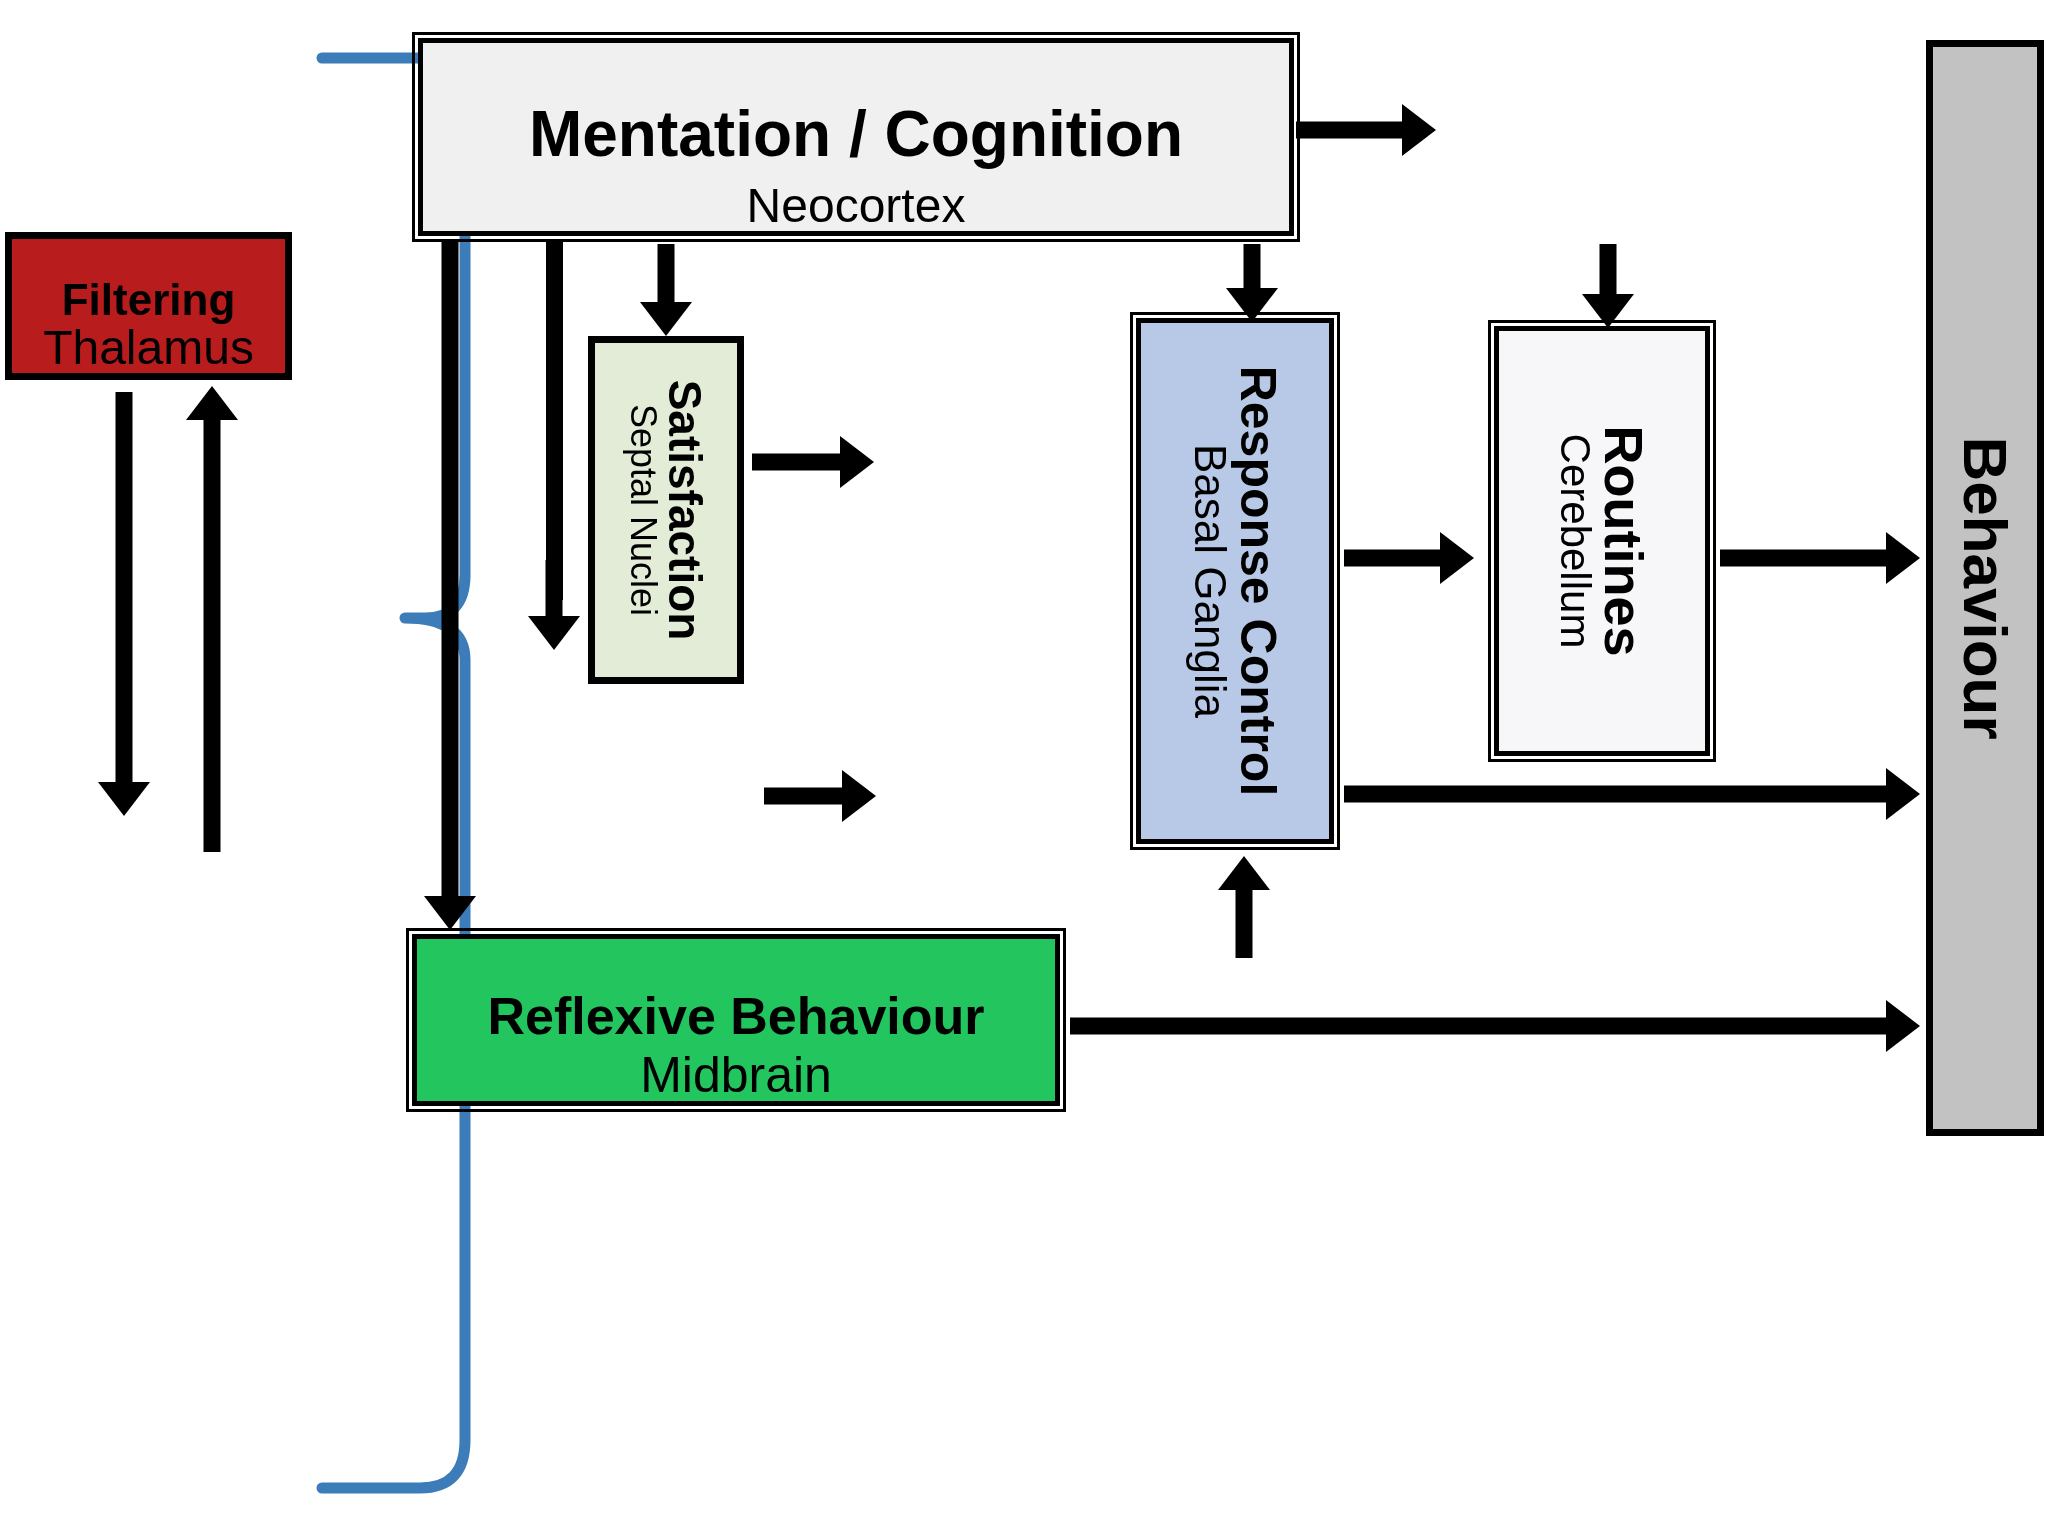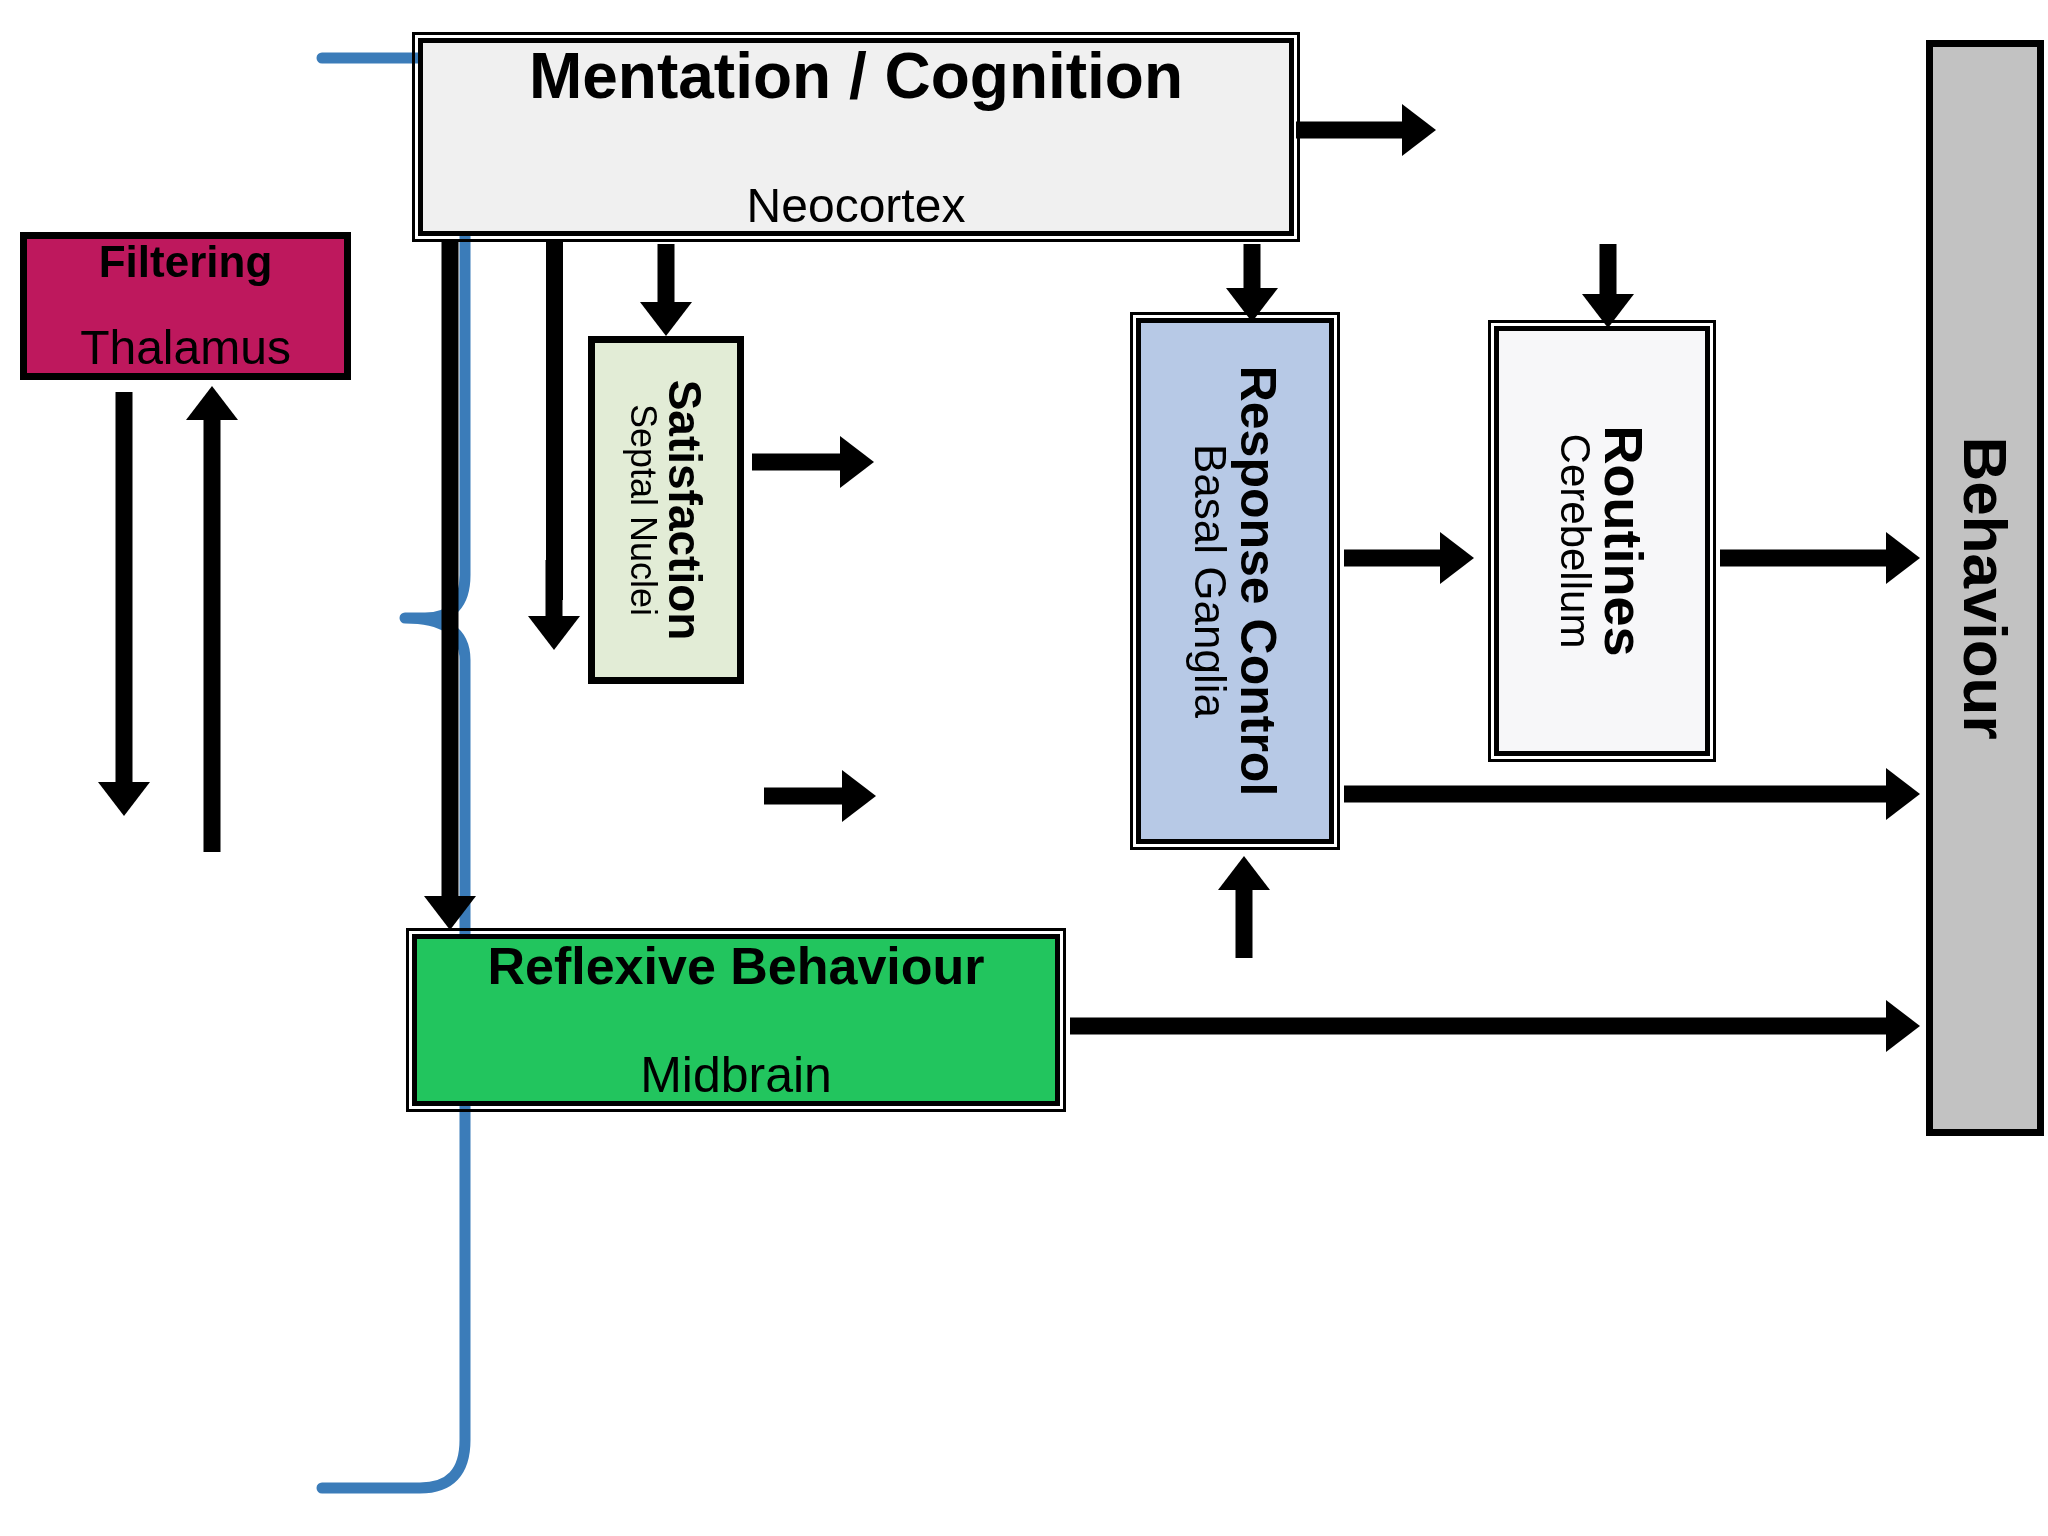--- a/index.html
+++ b/index.html
@@ -15,21 +15,21 @@
     overflow: hidden;
     font-family: "Liberation Sans", sans-serif;
     color: #000000;
   }
   .box {
     position: absolute;
     box-sizing: border-box;
     display: flex;
     flex-direction: column;
     align-items: center;
-    justify-content: space-between;
+    justify-content: flex-end;
     text-align: center;
     line-height: 1.04;
   }
   
   .border-single {
     border: 7px solid #000000;
   }
   
   .border-double {
     border: 5px solid #000000;
@@ -123,21 +123,21 @@
 </style>
 </head>
 <body>
 
 <div id="stage">
 
   <svg class="bracket" style="left:300px; top:20px;" width="210" height="1510" viewBox="0 0 210 1510">
     <path d="M 22 38 L 120 38 Q 165 38 165 88 L 165 555 Q 165 598 125 598 L 105 598 Q 165 598 165 640 L 165 1420 Q 165 1468 120 1468 L 22 1468" fill="none" stroke="#3b7cb9" stroke-width="11" stroke-linecap="round" stroke-linejoin="round"></path>
   </svg>
 
-  <div class="box border-single" style="left:20px; top:232px; width:331px; height:148px; background:#be185d;">
+  <div class="box border-single" style="left:5px; top:232px; width:287px; height:148px; background:#b91c1c;">
     <div class="title" style="font-size:44px;">Filtering</div>
     <div class="sub" style="font-size:48px;">Thalamus</div>
   </div>
 
 
   <div class="arrow arrow-v" style="left:98px; top:392px; width:52px; height:424px;">
     <div class="shaft" style="width:17px; height:392px;"></div>
     <div class="head-down"></div>
   </div>
 

